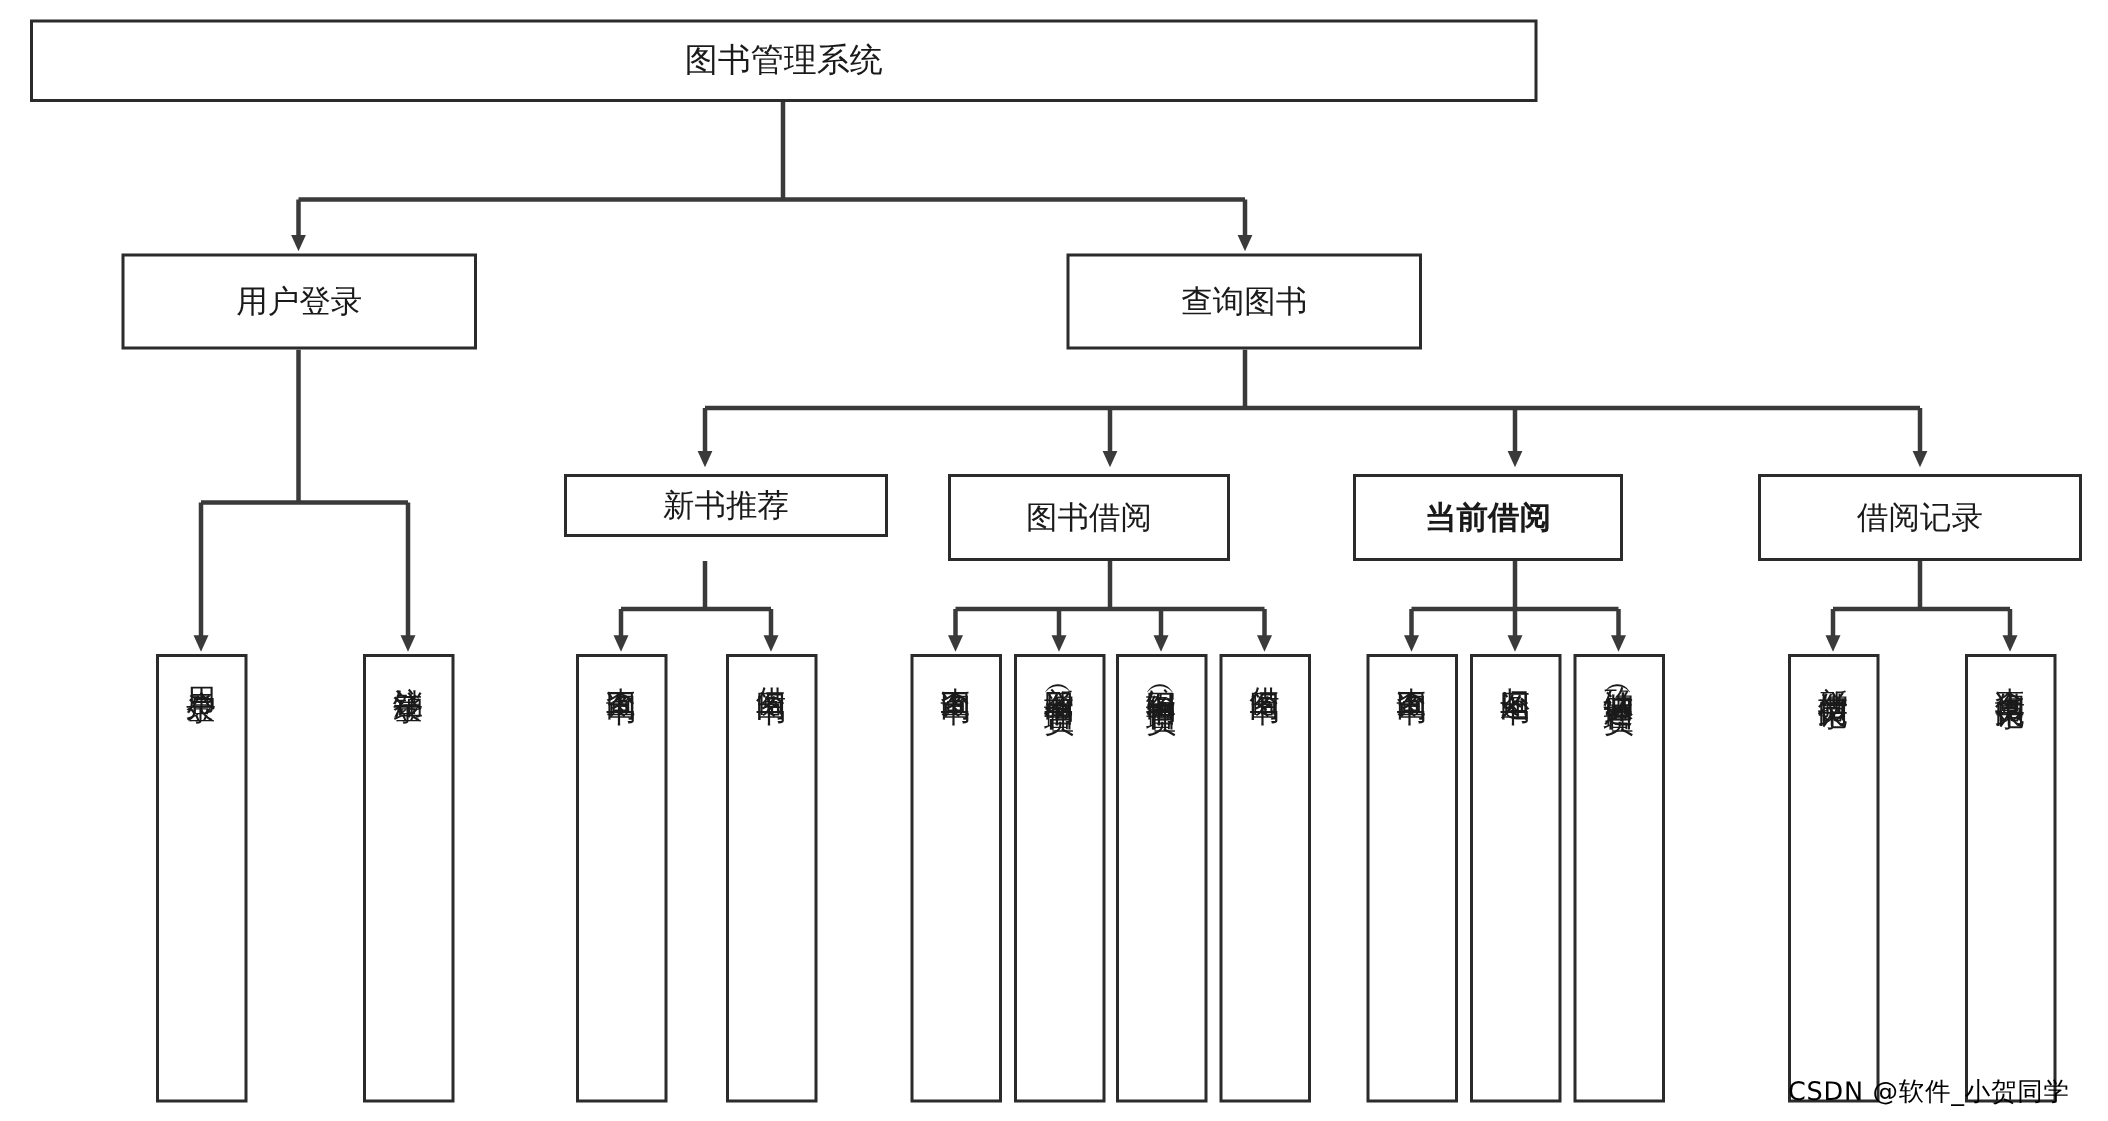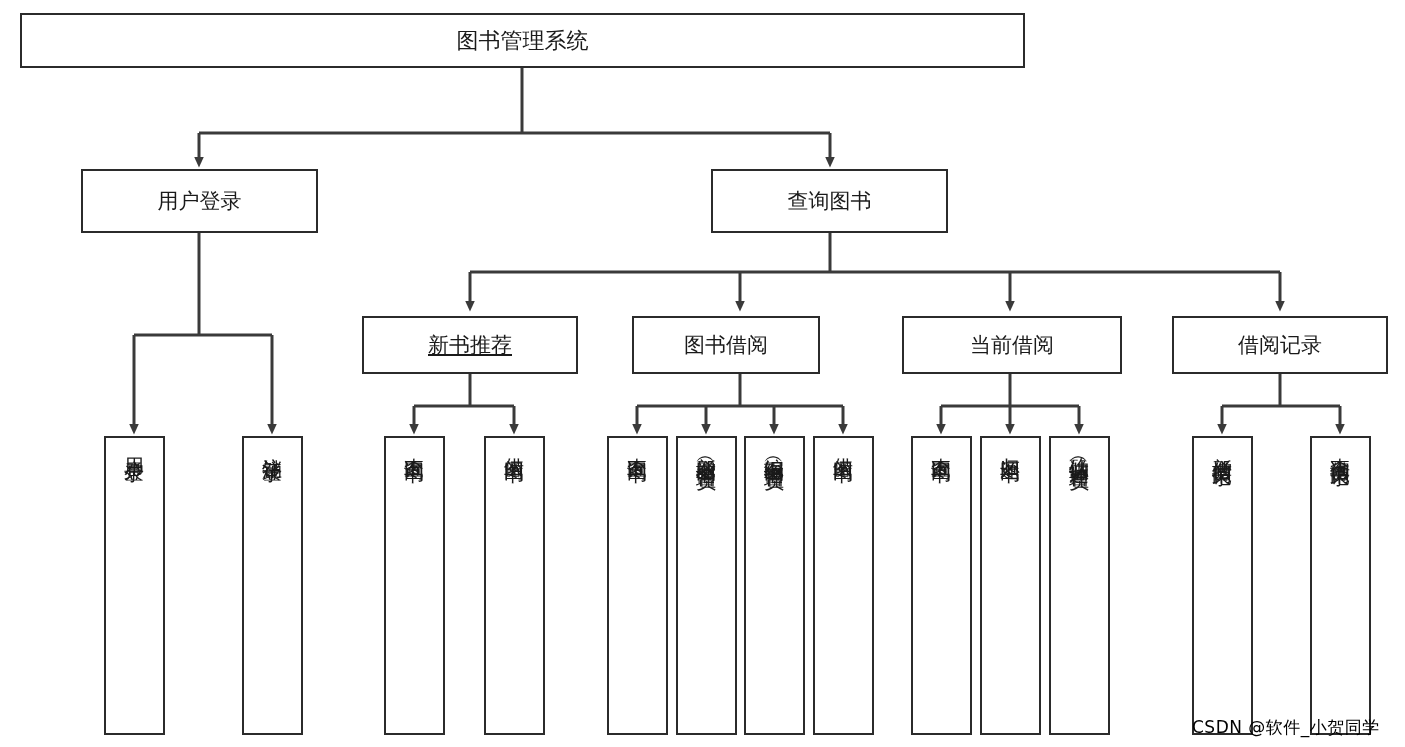--- a/index.html
+++ b/index.html
@@ -130,29 +130,29 @@
   </div>
 
   <div class="node h" style="left:81px; top:169px; width:237px; height:64px;">
     <span class="lbl">用户登录</span>
   </div>
 
   <div class="node h" style="left:711px; top:169px; width:237px; height:64px;">
     <span class="lbl">查询图书</span>
   </div>
 
-  <div class="node h" style="left:362px; top:316px; width:216px; height:58px;text-decoration:underline;">
+  <div class="node h" style="left:376px; top:316px; width:216px; height:42px;">
     <span class="lbl">新书推荐</span>
   </div>
 
   <div class="node h" style="left:632px; top:316px; width:188px; height:58px;">
     <span class="lbl">图书借阅</span>
   </div>
 
-  <div class="node h" style="left:902px; top:316px; width:220px; height:58px;">
+  <div class="node h" style="left:902px; top:316px; width:180px; height:58px;font-weight:bold;">
     <span class="lbl">当前借阅</span>
   </div>
 
   <div class="node h" style="left:1172px; top:316px; width:216px; height:58px;text-align:center;">
     <span class="lbl">借阅记录</span>
   </div>
 
   <div class="node v" style="left:104px; top:436px; width:61px; height:299px;">
     <span class="lbl">用户登录</span>
   </div>

